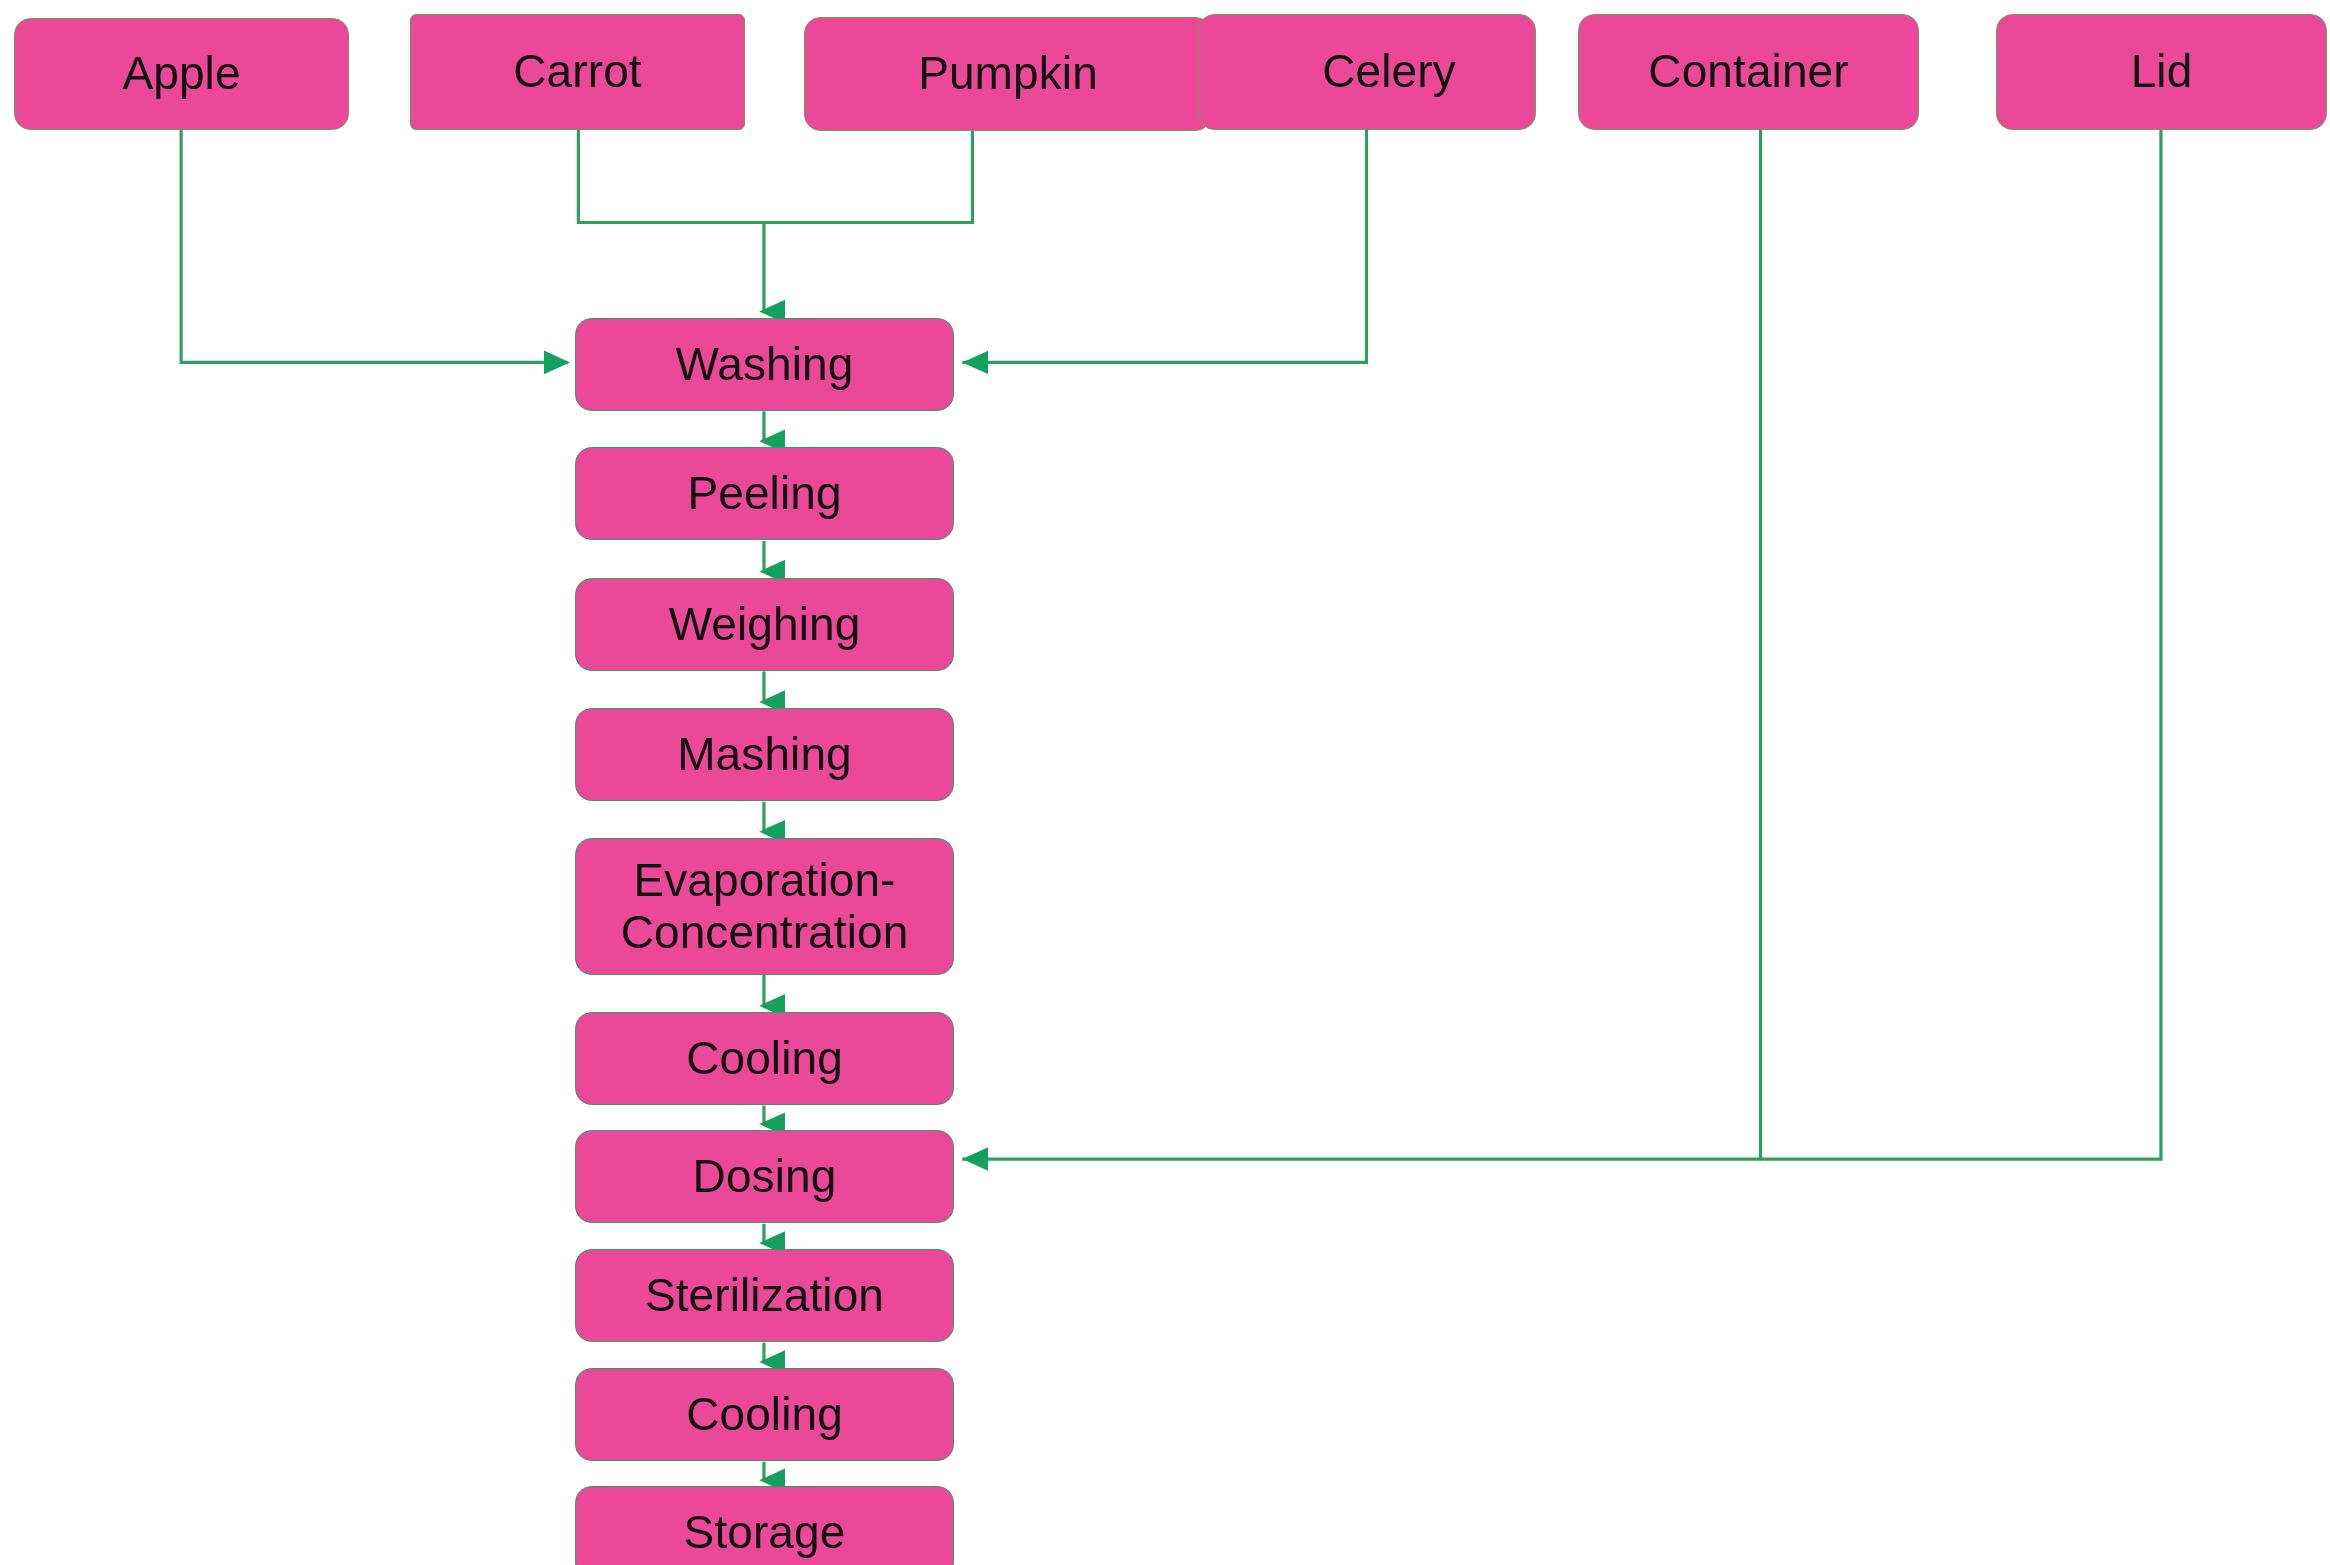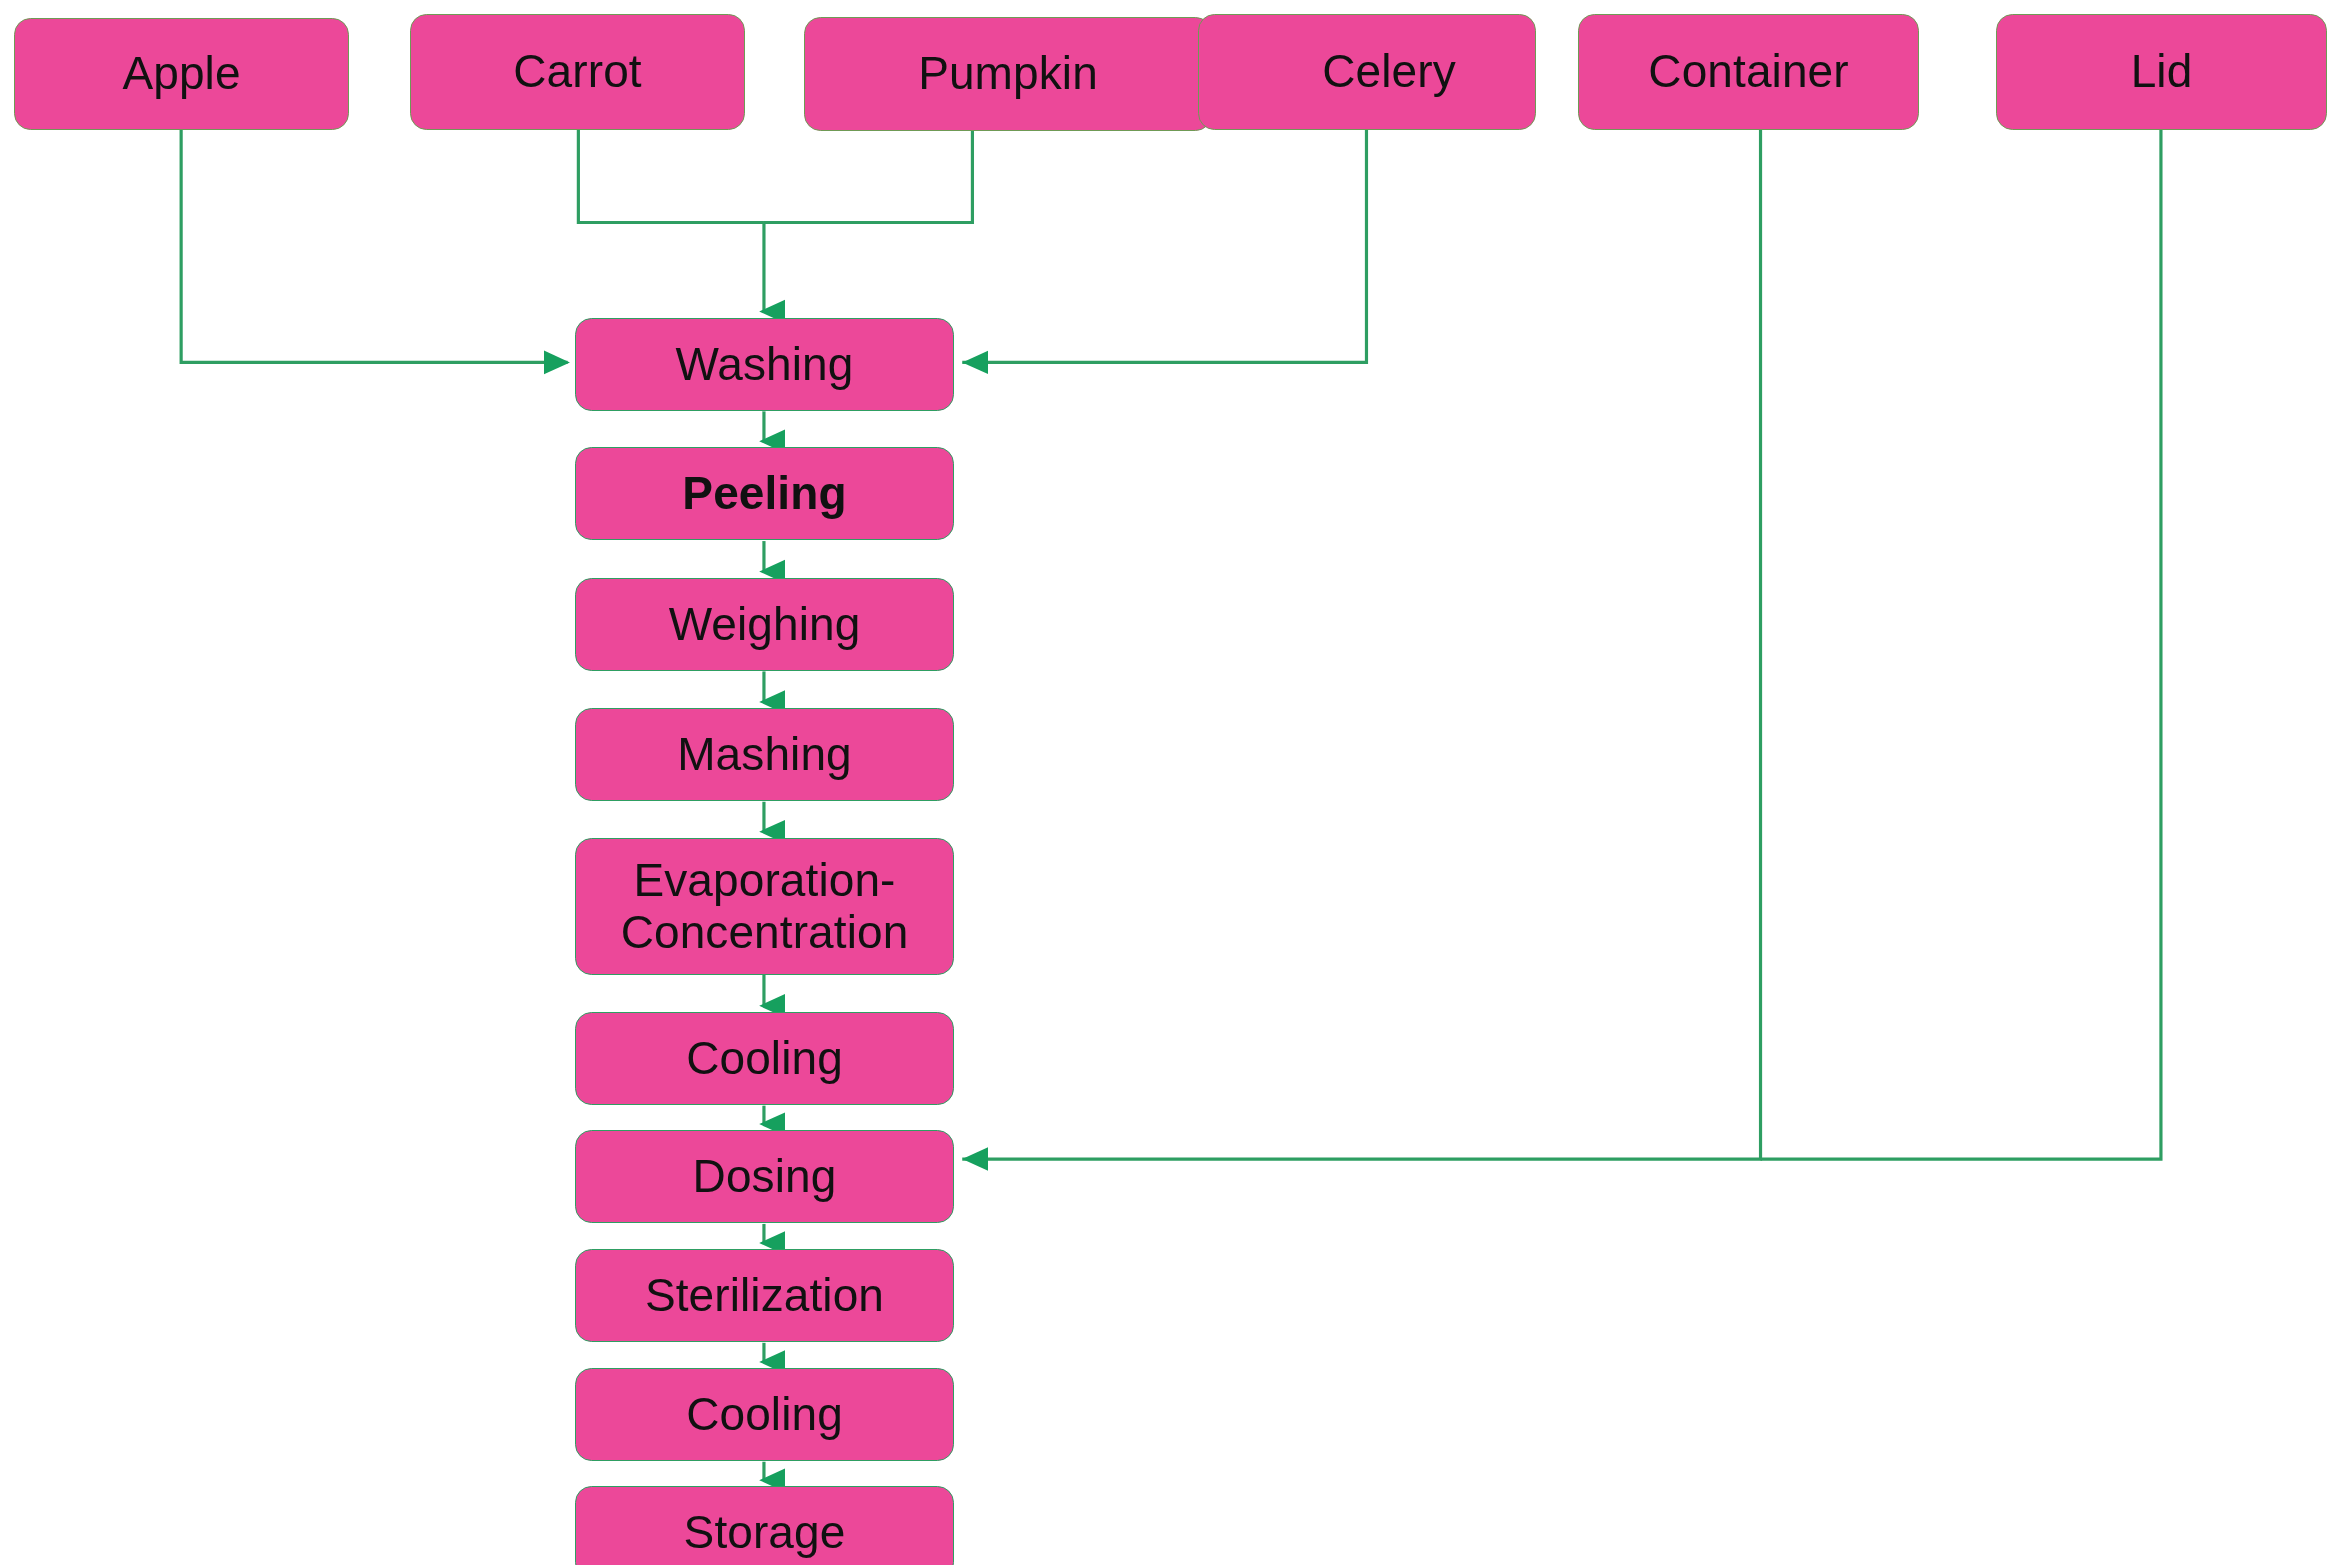--- a/index.html
+++ b/index.html
@@ -92,21 +92,21 @@
       <path d="M1202,1925 L1202,1955" marker-end="url(#arrow-down)"></path>
       <path d="M1202,2112 L1202,2142" marker-end="url(#arrow-down)"></path>
       <path d="M1202,2299 L1202,2328" marker-end="url(#arrow-down)"></path>
     </g>
   </svg>
 
   <div class="node-box input-node" style="left:14px; top:18px; width:335px; height:112px;">
     <span class="node-label">Apple</span>
   </div>
 
-  <div class="node-box input-node" style="left:410px; top:14px; width:335px; height:116px;">
+  <div class="node-box input-node" style="left:410px; top:14px; width:335px; height:116px;border-radius:6px;">
     <span class="node-label">Carrot</span>
   </div>
 
   <div class="node-box input-node" style="left:804px; top:16.5px; width:408px; height:114px;">
     <span class="node-label">Pumpkin</span>
   </div>
 
   <div class="node-box input-node" style="left:1198px; top:14px; width:338px; height:116px;padding-left:44px;">
     <span class="node-label">Celery</span>
   </div>
@@ -116,21 +116,21 @@
   </div>
 
   <div class="node-box input-node" style="left:1996px; top:14px; width:331px; height:116px;">
     <span class="node-label">Lid</span>
   </div>
 
   <div class="node-box" style="left:575px; top:318px; width:379px; height:93px;text-align:right;">
     <span class="node-label">Washing</span>
   </div>
 
-  <div class="node-box" style="left:575px; top:447px; width:379px; height:93px;font-weight:bold;">
+  <div class="node-box" style="left:575px; top:447px; width:379px; height:93px;">
     <span class="node-label">Peeling</span>
   </div>
 
   <div class="node-box" style="left:575px; top:578px; width:379px; height:93px;">
     <span class="node-label">Weighing</span>
   </div>
 
   <div class="node-box" style="left:575px; top:708px; width:379px; height:93px;">
     <span class="node-label">Mashing</span>
   </div>

